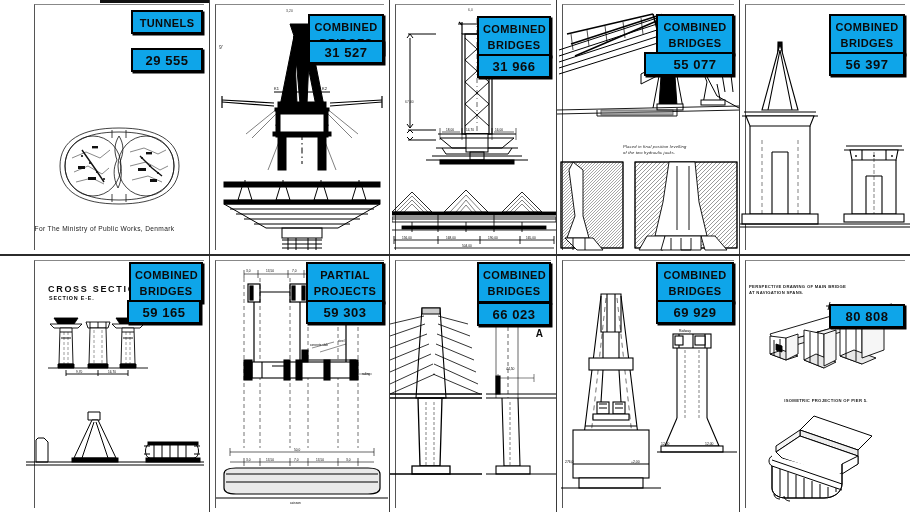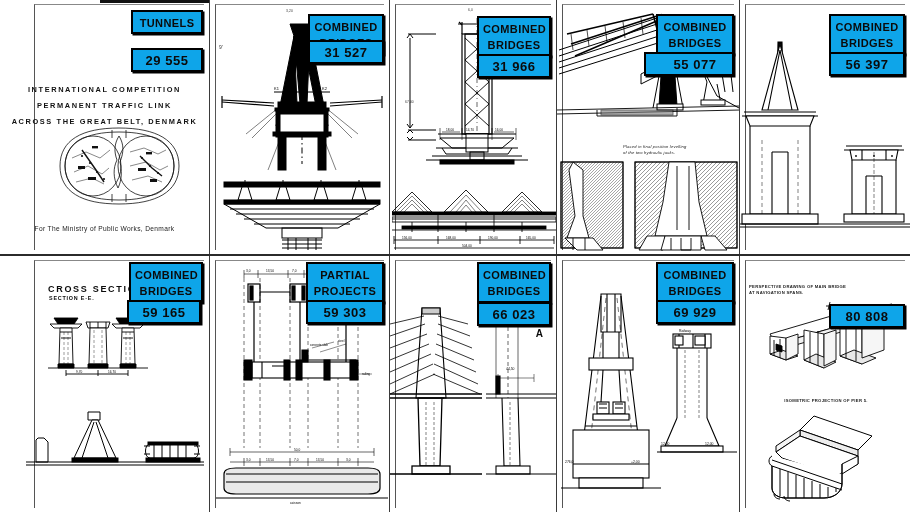--- a/index.html
+++ b/index.html
@@ -86,25 +86,20 @@
       <div class="edge-top"></div>
       <div class="panel-inner" style="left:34px;"></div>
 
       <div class="tagbox" style="right:6px;top:10px;width:60px;">
         <span class="tag-cat">TUNNELS</span>
       </div>
       <div class="tagbox" style="right:6px;top:48px;width:60px;">
         <span class="tag-num">29 555</span>
       </div>
 
-      <div class="title-block">
-        <div>INTERNATIONAL   COMPETITION</div>
-        <div>PERMANENT   TRAFFIC   LINK</div>
-        <div>ACROSS  THE  GREAT  BELT,  DENMARK</div>
-      </div>
 
       <svg style="position:absolute;left:52px;top:122px;" width="135" height="88" viewBox="0 0 135 88">
         <g fill="none" stroke="#111" stroke-width="0.8">
           <path d="M8 44 C8 18 30 6 67 6 C104 6 127 18 127 44 C127 70 104 82 67 82 C30 82 8 70 8 44 Z"></path>
           <path d="M13 44 C13 21 33 10 67 10 C101 10 122 21 122 44 C122 67 101 78 67 78 C33 78 13 67 13 44 Z"></path>
           <ellipse cx="41" cy="44" rx="28" ry="30"></ellipse>
           <ellipse cx="94" cy="44" rx="28" ry="30"></ellipse>
           <path d="M67 14 C62 22 62 30 65 38 C61 46 61 56 66 66 C70 58 70 48 68 40 C72 30 72 22 67 14 Z"></path>
           <path d="M60 8 L60 16 M74 8 L74 16 M60 72 L60 80 M74 72 L74 80"></path>
         </g>

